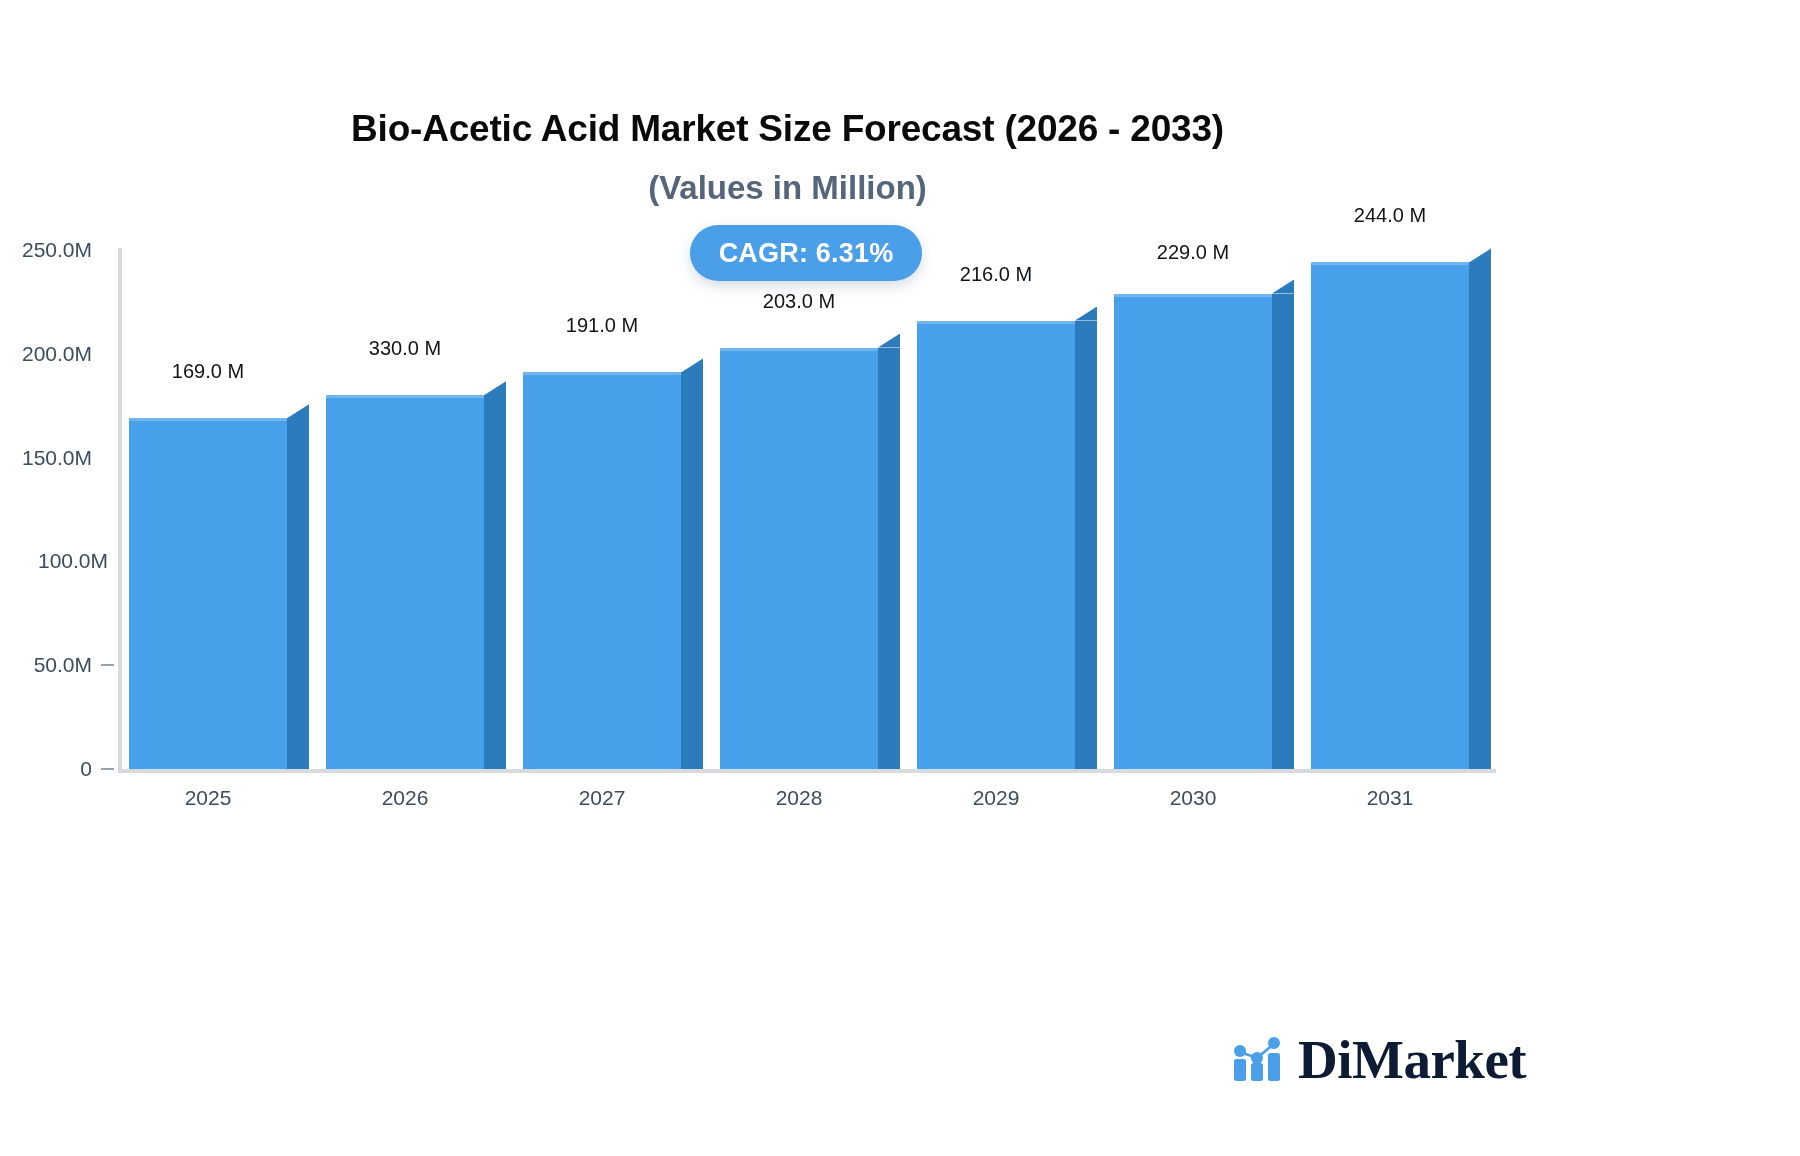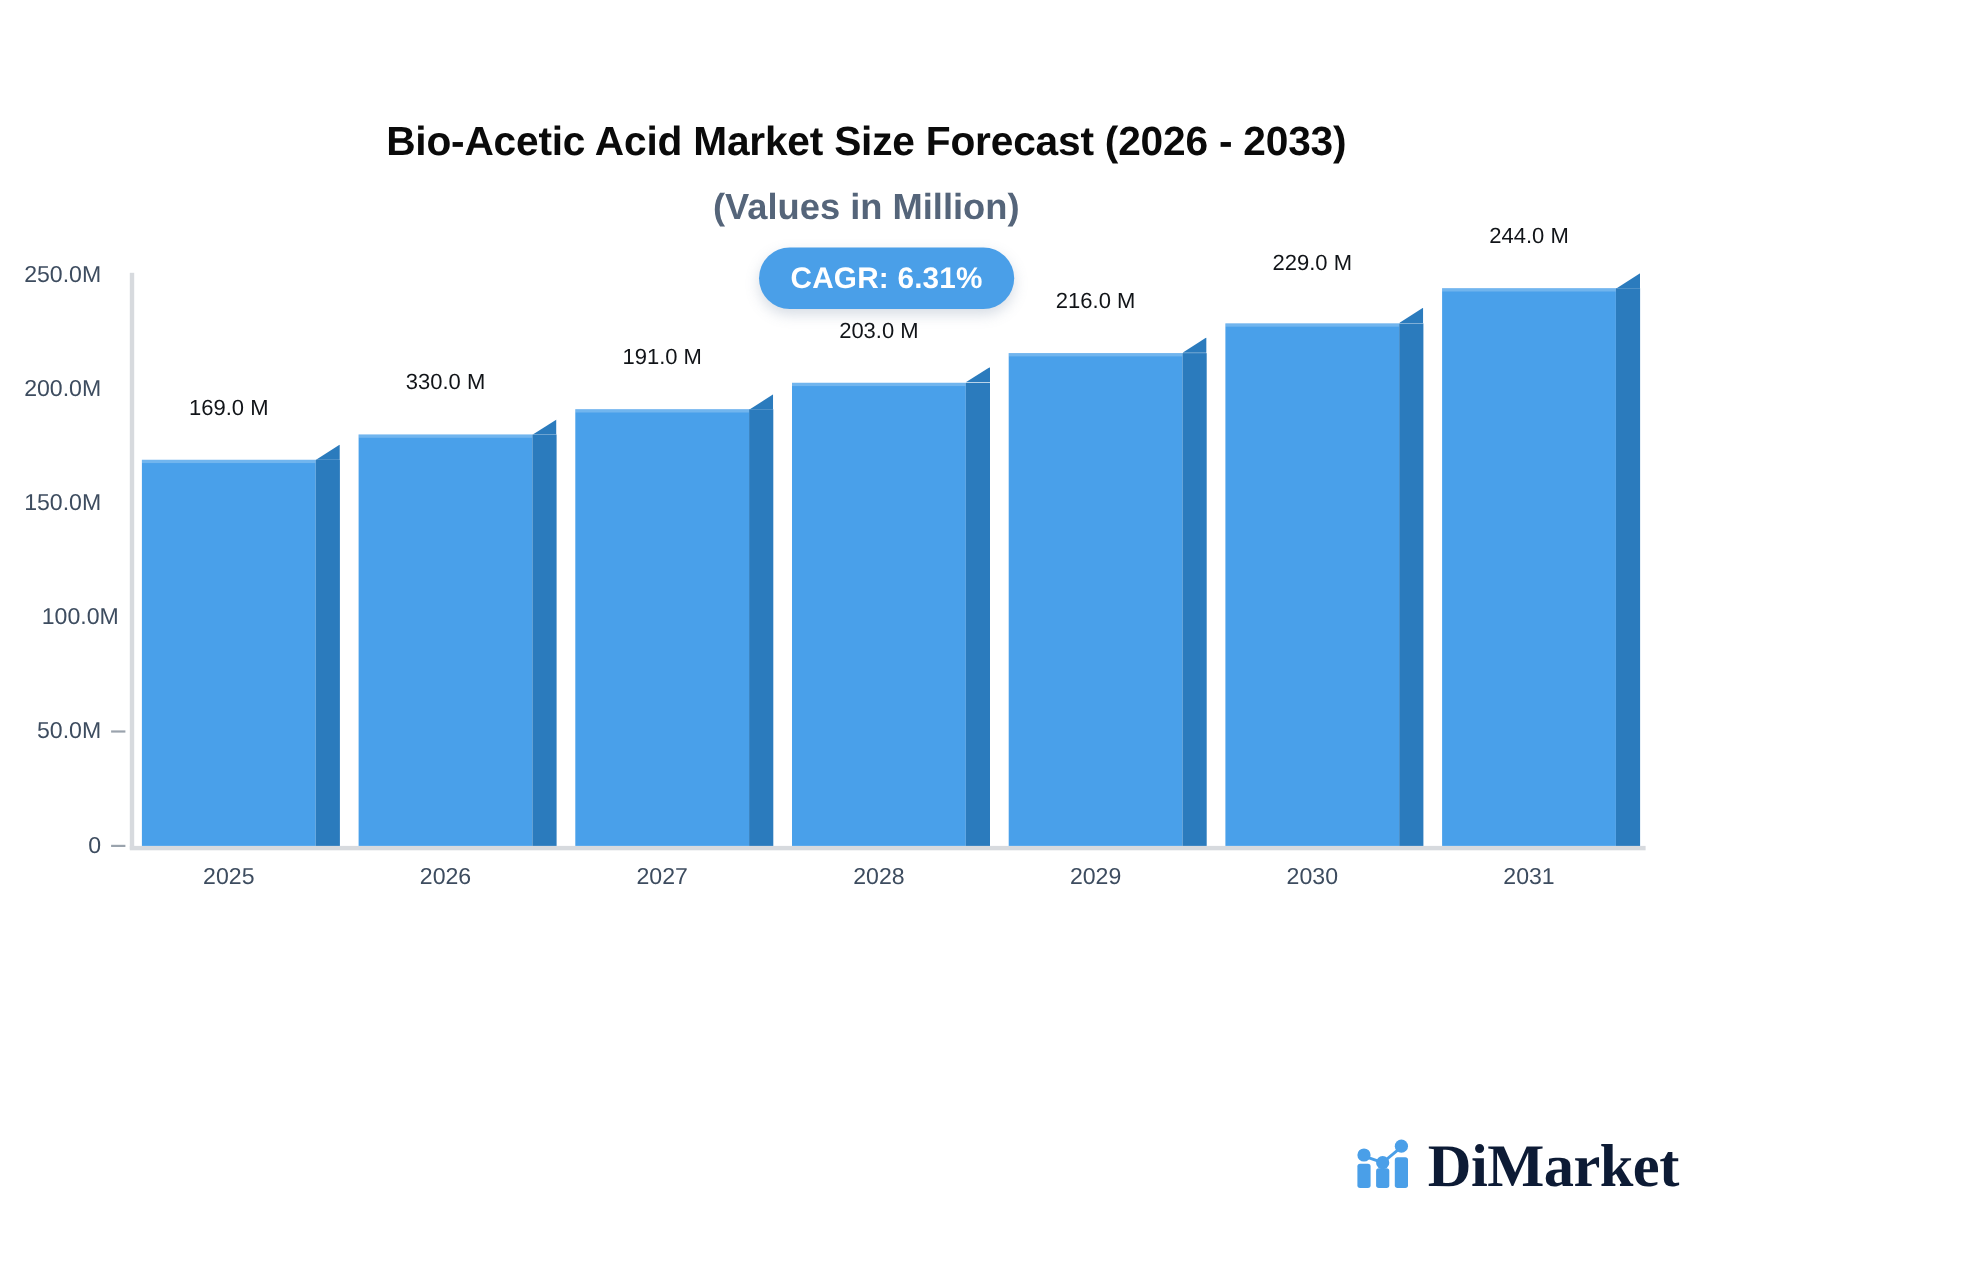--- a/index.html
+++ b/index.html
@@ -177,21 +177,21 @@
           <div class="bar-top" style="left: 158px; top: 0px;"></div>
         </div>
         <div class="bar-label" style="left: 996px; top: 262.584px;">216.0 M</div>
         <div class="bar-group" style="left: 1114px; top: 279.596px; width: 180px; height: 489.404px;">
           <div class="bar-face" style="width: 158px; height: 475.404px;">
             <div class="bar-hl"></div>
           </div>
           <div class="bar-side" style="left: 158px; height: 475.404px;"></div>
           <div class="bar-top" style="left: 158px; top: 0px;"></div>
         </div>
-        <div class="bar-label" style="left: 1193px; top: 228px;">229.0 M</div>
+        <div class="bar-label" style="left: 1193px; top: 241px;">229.0 M</div>
         <div class="bar-group" style="left: 1311px; top: 248.456px; width: 180px; height: 520.544px;">
           <div class="bar-face" style="width: 158px; height: 506.544px;">
             <div class="bar-hl"></div>
           </div>
           <div class="bar-side" style="left: 158px; height: 506.544px;"></div>
           <div class="bar-top" style="left: 158px; top: 0px;"></div>
         </div>
         <div class="bar-label" style="left: 1390px; top: 204.456px;">244.0 M</div>
       </div>
     <div id="xticks">

